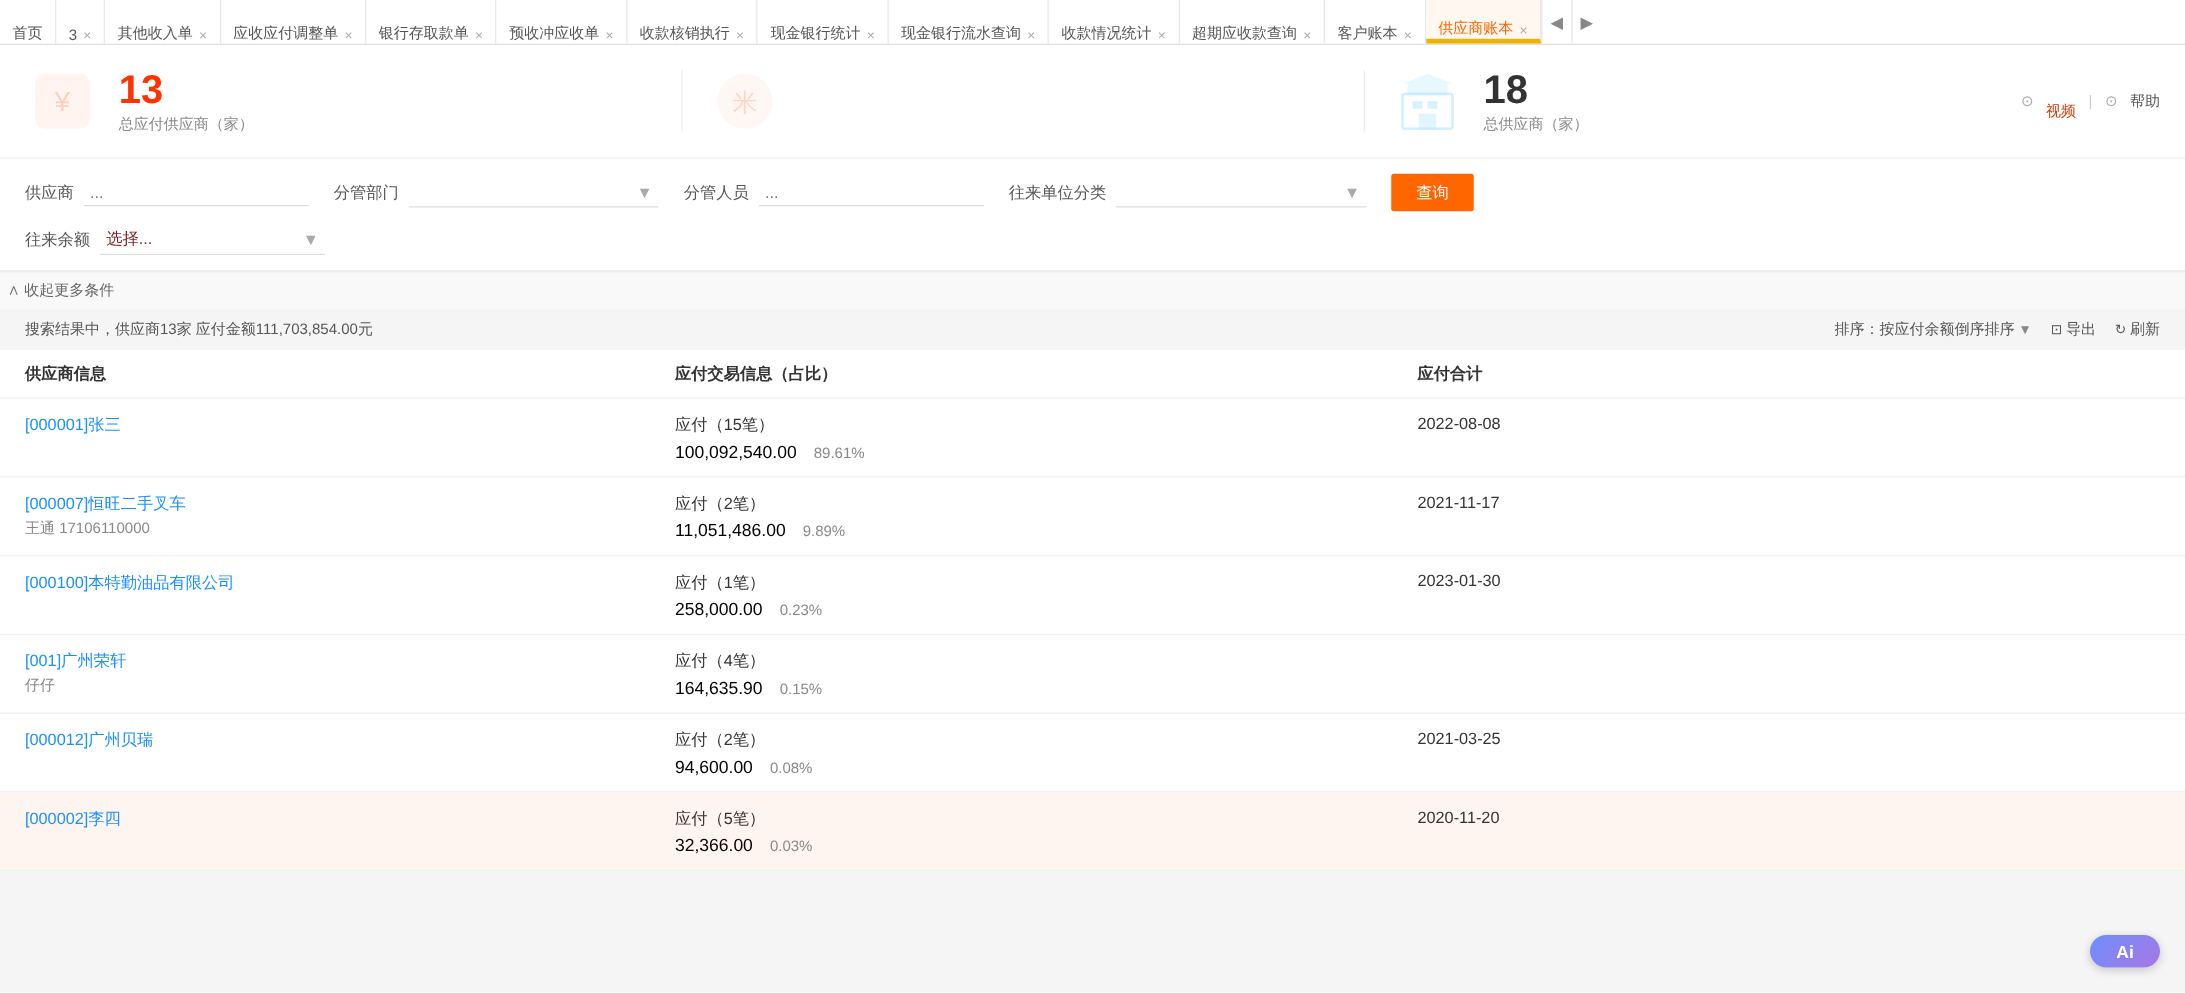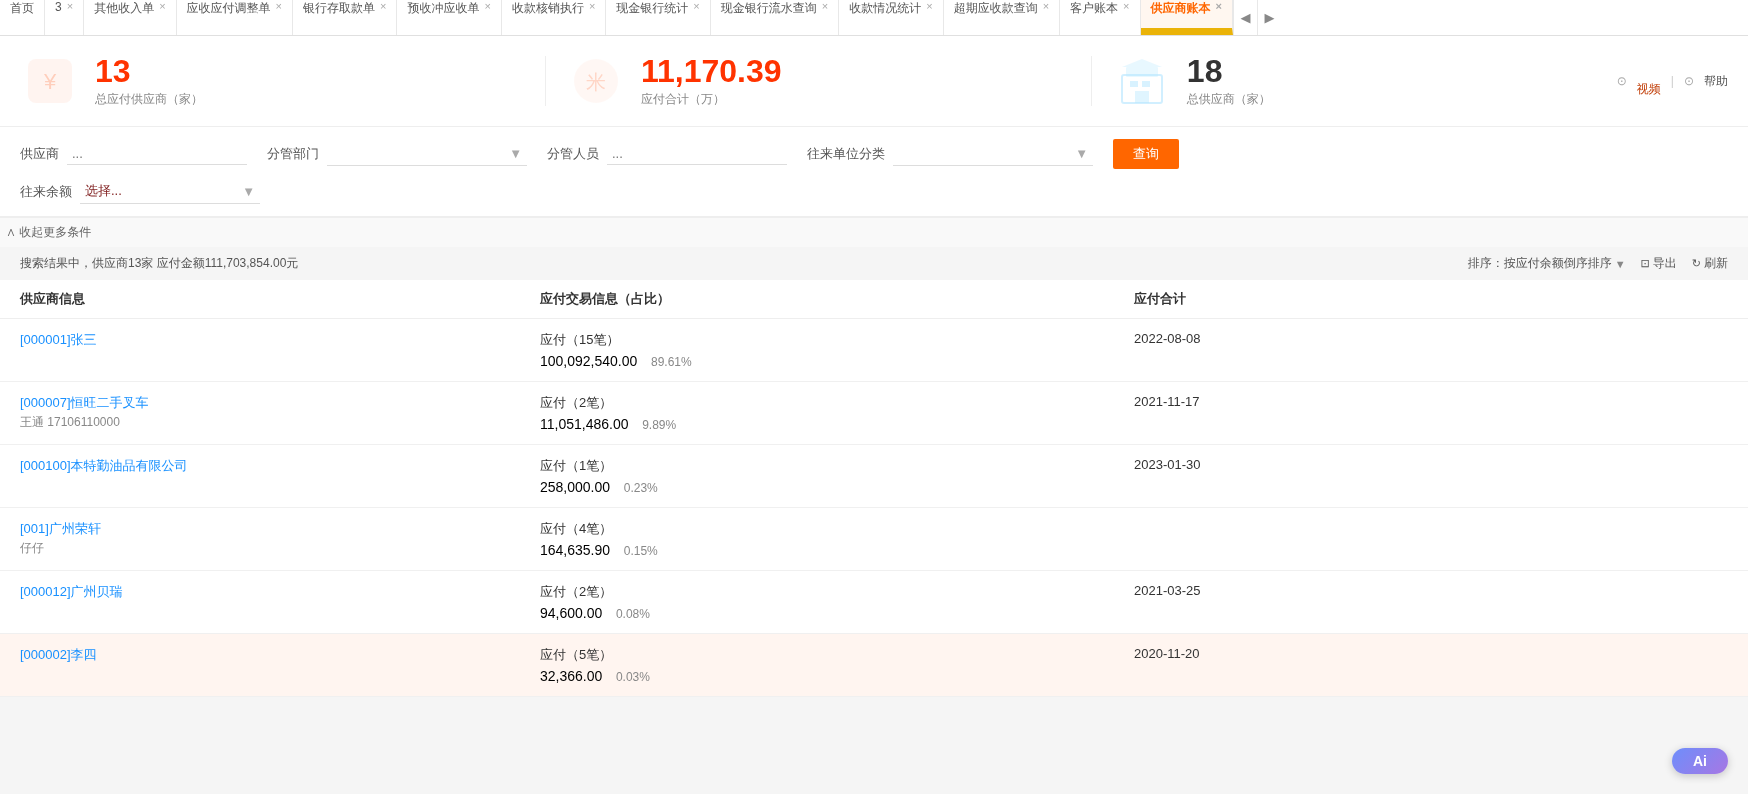--- a/index.html
+++ b/index.html
@@ -9,31 +9,31 @@
     .top-nav {
       display: flex;
       align-items: center;
       background: #fff;
       border-bottom: 1px solid #e0e0e0;
       height: 36px;
       overflow: hidden;
     }
     .nav-tab {
       display: flex;
-      align-items: flex-start;
+      align-items: flex-end;
       padding: 0 10px;
       height: 100%;
       white-space: nowrap;
       border-right: 1px solid #e8e8e8;
       cursor: pointer;
       font-size: 12px;
       color: #555;
       flex-shrink: 0;
     }
-    .nav-tab.active { background: #fff7f0; color: #ff6600; border-bottom: 7px solid #eab308; font-weight: bold; }
+    .nav-tab.active { background: #fff7f0; color: #ff6600; border-bottom: 4px solid #eab308; }
     .nav-tab .close-btn { margin-left: 5px; color: #aaa; font-size: 11px; }
     .nav-arrow {
       display: flex;
       align-items: center;
       justify-content: center;
       width: 24px;
       height: 100%;
       border-left: 1px solid #e8e8e8;
       cursor: pointer;
       color: #888;
@@ -288,24 +288,20 @@
   </div>
 
   <div class="stat-divider"></div>
 
   <div class="stat-block">
     <div class="stat-icon">
       <svg width="52" height="52" viewBox="0 0 52 52">
         <circle cx="26" cy="26" r="22" fill="#ff6b35" opacity="0.1"></circle>
         <text x="26" y="34" text-anchor="middle" font-size="20" fill="#ff6b35" opacity="0.5">米</text>
       </svg>
-    </div>
-    <div class="stat-info">
-      <div class="stat-number">11,170.39</div>
-      <div class="stat-label">应付合计（万）</div>
     </div>
   </div>
 
   <div class="stat-divider"></div>
 
   <div class="stat-block">
     <div class="stat-icon">
       <svg width="52" height="52" viewBox="0 0 52 52">
         <rect x="6" y="20" width="40" height="28" rx="2" fill="none" stroke="#66ccff" stroke-width="2" opacity="0.6"></rect>
         <rect x="14" y="26" width="8" height="6" fill="#66ccff" opacity="0.5"></rect>

